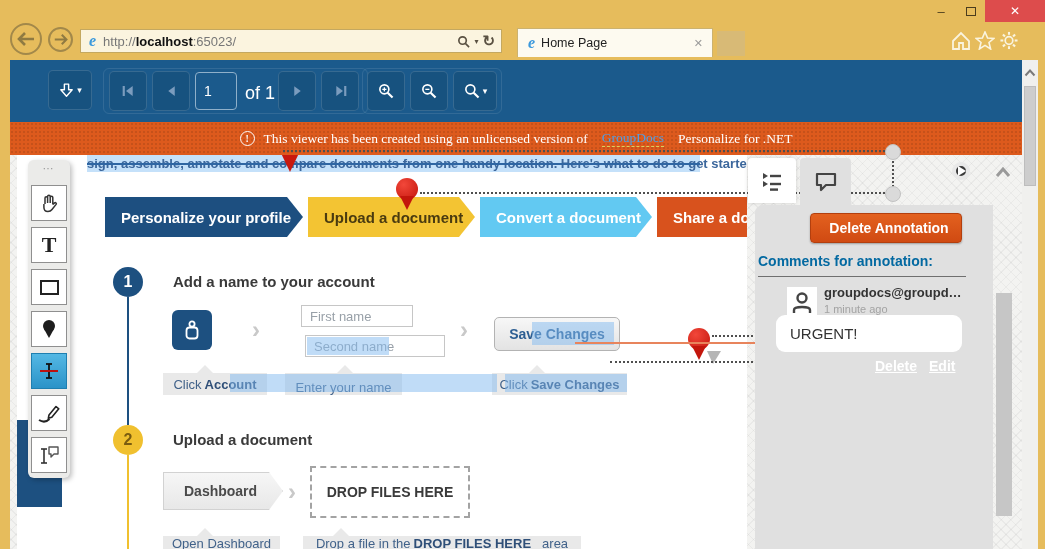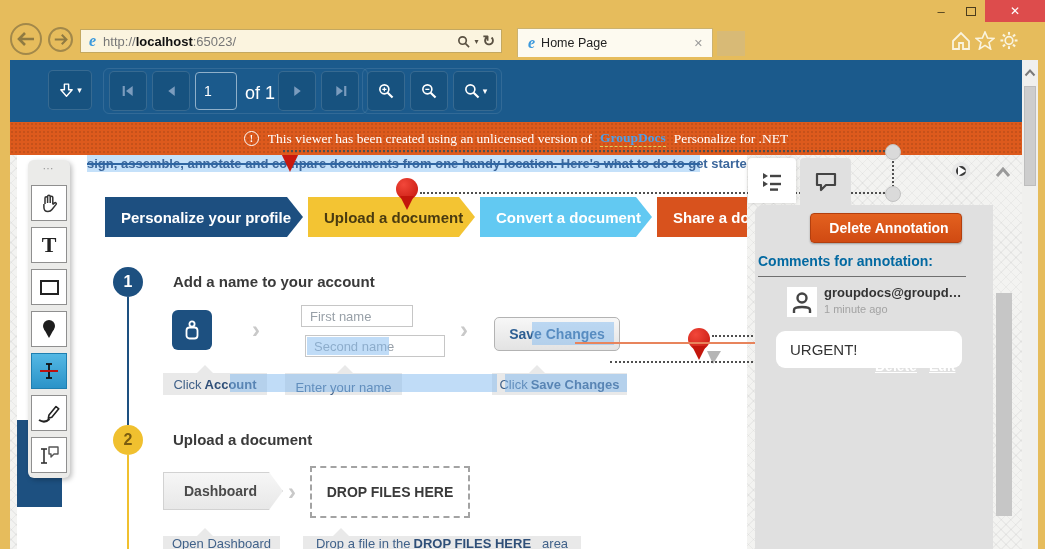--- a/index.html
+++ b/index.html
@@ -29,21 +29,21 @@
   .tb-group { position:absolute; top:8px; height:46px; border:1px solid rgba(255,255,255,0.10); border-radius:6px; }
   .tb-btn { position:absolute; top:2px; width:38px; height:40px; background:#17527f; border:1px solid rgba(255,255,255,0.14); border-radius:5px; display:flex; align-items:center; justify-content:center; }
   .page-input { position:absolute; top:3px; width:42px; height:38px; background:transparent; border:1px solid #8fb0ca; border-radius:4px; color:#fff; font-size:14px; padding-left:8px; font-family:"Liberation Sans",sans-serif; }
   .of-label { position:absolute; color:#fff; font-size:18px; top:14px; }
   .caret { color:#fff; font-size:9px; margin-left:2px; }
 
   .lic-banner { left:0; top:62px; width:1012px; height:33px; background:#dd5a1d;
      background-image:radial-gradient(rgba(0,0,0,0.10) 1px, transparent 1.2px); background-size:4px 4px;
      display:flex; align-items:center; justify-content:center;
      font-family:"Liberation Serif", serif; font-size:13.5px; color:#fff; }
-  .lic-banner a { color:#4d9fe8; font-weight:bold; text-decoration:none; border-bottom:1px dashed #d8d05e; margin:0 8px; }
+  .lic-banner a { color:#4d9fe8; font-weight:normal; text-decoration:none; border-bottom:1px dashed #d8d05e; margin:0 14px; }
   .bang { width:15px; height:15px; border:1.5px solid #fff; border-radius:50%; font-size:10px; font-weight:bold; display:flex; align-items:center; justify-content:center; margin-right:9px; }
 
   .content-bg { left:0; top:95px; width:1012px; height:394px; background-color:#f3f3f1;
      background-image:repeating-linear-gradient(45deg, rgba(0,0,0,0.04) 0 1px, transparent 1px 7px),
                       repeating-linear-gradient(-45deg, rgba(0,0,0,0.04) 0 1px, transparent 1px 7px); }
 
   
   .doc-page { left:7px; top:95px; width:730px; height:394px; background:#fff; overflow:hidden; z-index:1; }
   .intro { font-size:13px; font-weight:bold; color:#3c679c; white-space:nowrap; }
   .hl { background:rgba(150,200,245,0.55); }
@@ -75,21 +75,21 @@
   .side-tab1 { left:738px; top:98px; width:48px; height:45px; background:#fff; border-radius:4px 4px 0 0; box-shadow:0 0 4px rgba(0,0,0,0.15); display:flex; align-items:center; justify-content:center; z-index:3; }
   .side-tab2 { left:790px; top:98px; width:51px; height:48px; background:#e0e0e0; border-radius:4px 4px 0 0; display:flex; align-items:center; justify-content:center; z-index:3; }
   .play-btn { left:942px; top:102px; width:18px; height:18px; background:#3a3a3a; border:4px solid #e8e8e8; border-radius:50%; display:flex; align-items:center; justify-content:center; z-index:3; }
   .panel { left:745px; top:145px; width:238px; height:344px; background:#e0e0e0; border-radius:8px 0 0 0; z-index:3; }
   .del-btn { left:55px; top:8px; width:152px; height:30px; background:linear-gradient(#e3611f,#d04a12); border:1px solid #b33f0e; border-radius:4px; color:#fff; font-size:14px; font-weight:bold; display:flex; align-items:center; justify-content:center; box-shadow:0 1px 2px rgba(0,0,0,0.3);padding-left:6px; }
   .cmt-head { left:3px; top:48px; font-size:14px; font-weight:bold; color:#0369a1; }
   .cmt-hr { left:3px; top:71px; width:208px; height:1px; background:#6f6f6f; }
   .avatar { left:32px; top:82px; width:30px; height:30px; background:#fff; display:flex; align-items:center; justify-content:center; }
   .cmt-author { left:69px; top:80px; font-size:13px; font-weight:bold; color:#333; }
   .cmt-time { left:69px; top:98px; font-size:11px; color:#a3a3a3; }
-  .bubble { left:21px; top:110px; width:186px; height:37px; background:#fff; border-radius:9px; display:flex; align-items:center; padding-left:14px; font-size:15px; color:#333;margin-top:16px; }
+  .bubble { left:21px; top:110px; width:186px; height:37px; background:#fff; border-radius:9px; display:flex; align-items:center; padding-left:14px; font-size:15px; color:#333; }
   .cmt-link { top:153px; font-size:14px; color:#fff; text-decoration:underline; font-weight:bold; }
 
   
   .tools { left:18px; top:100px; width:42px; height:318px; background:#ebebe9; border-radius:6px; box-shadow:2px 2px 5px rgba(0,0,0,0.25); z-index:4; }
   .tool-btn { position:absolute; left:3px; width:36px; height:36px; background:#fff; border:1px solid #8f8f8f; display:flex; align-items:center; justify-content:center; }
   .tool-btn.sel { background:linear-gradient(#54b8e4,#2b93c8); border-color:#1f7fb0; }
   .tool-handle { position:absolute; left:0; top:2px; width:42px; text-align:center; color:#9a9a9a; font-size:11px; letter-spacing:2px; }
 
   
   .pnl-thumb { left:986px; top:233px; width:16px; height:223px; background:#c6c6c6; z-index:4; }

